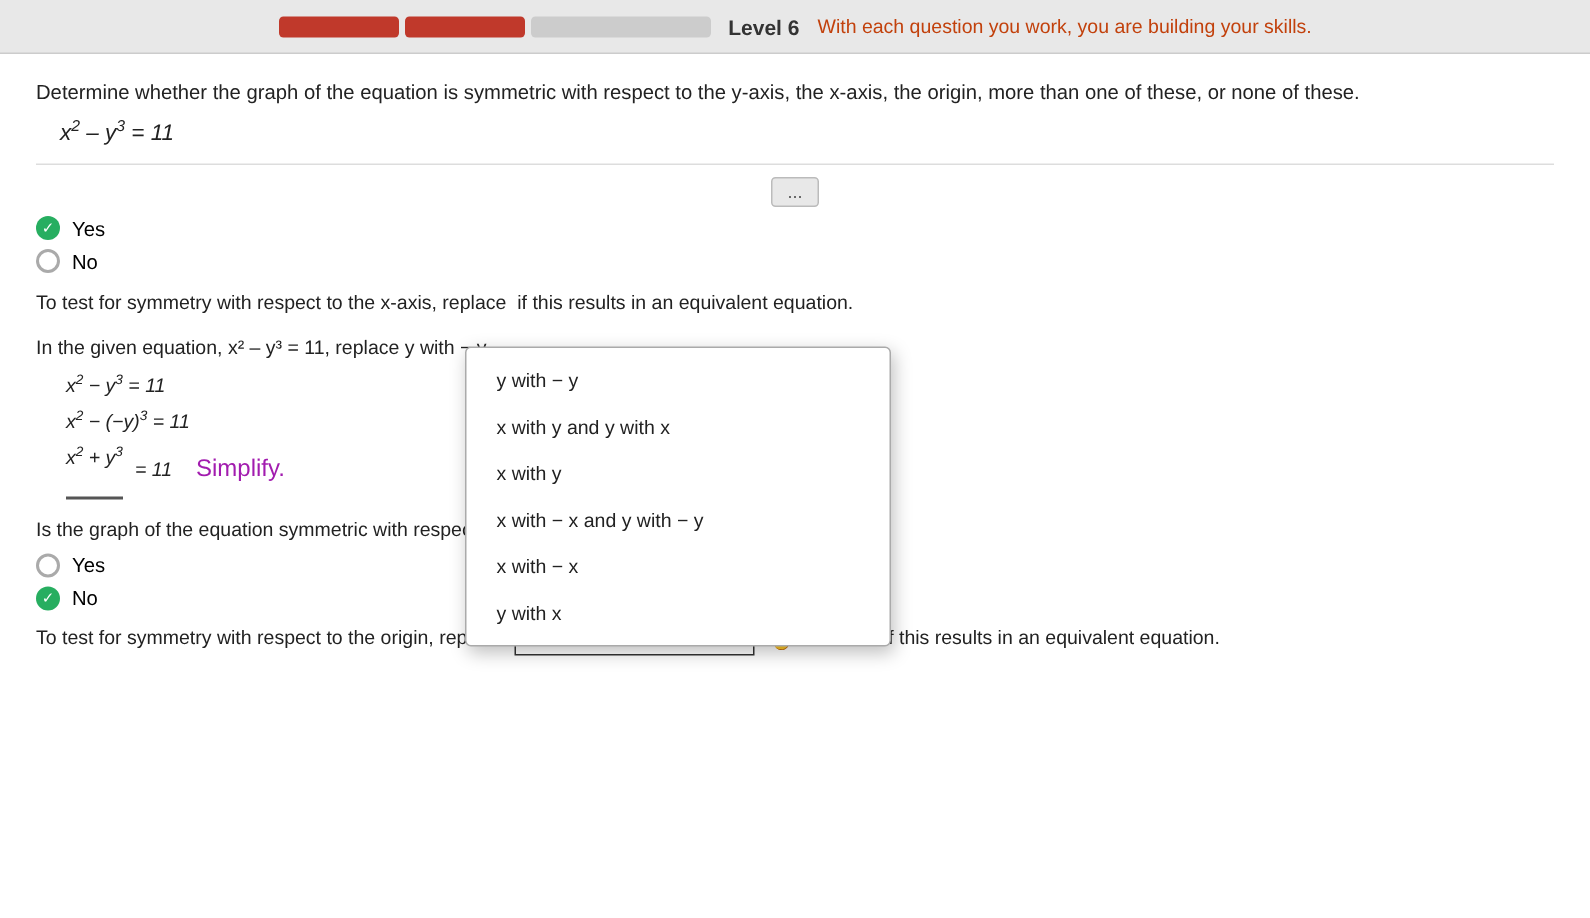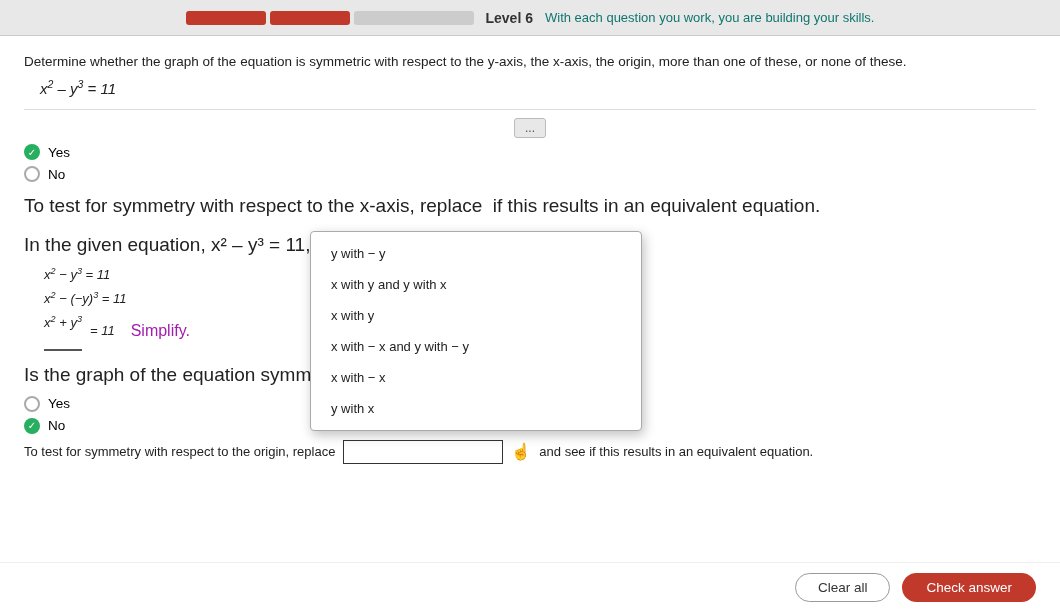--- a/index.html
+++ b/index.html
@@ -44,21 +44,21 @@
       width: 120px;
       background: #ccc;
     }
     .level-label {
       font-size: 14px;
       font-weight: bold;
       color: #333;
     }
     .level-desc {
       font-size: 13px;
-      color: #0f766e;
+      color: #c2410c;
     }
 
     
     .main-content {
       background: white;
       margin: 0;
       padding: 16px 24px;
       height: calc(612px - 36px);
       position: relative;
       overflow: hidden;
@@ -124,21 +124,21 @@
     }
     .radio-empty {
       width: 16px;
       height: 16px;
       border-radius: 50%;
       border: 2px solid #aaa;
     }
 
     
     .instruction-text {
-      font-size: 19px;
+      font-size: 13px;
       color: #222;
       margin: 10px 0 4px 0;
       line-height: 1.5;
     }
 
     
     .math-steps {
       margin: 4px 0 4px 20px;
       font-size: 13px;
       color: #222;
@@ -160,21 +160,21 @@
       font-size: 16px;
       color: #a21caf;
       margin-left: 8px;
     }
 
     
     .dropdown-overlay {
       position: absolute;
       top: 195px;
       left: 310px;
-      width: 332px;
+      width: 284px;
       background: white;
       border: 1px solid #aaa;
       border-radius: 4px;
       box-shadow: 2px 4px 12px rgba(0,0,0,0.25);
       z-index: 100;
       padding: 6px 0;
     }
     .dropdown-item {
       padding: 8px 20px;
       font-size: 13px;
@@ -320,18 +320,14 @@
 
   <div class="dropdown-overlay">
     <div class="dropdown-item">y with − y</div>
     <div class="dropdown-item">x with y and y with x</div>
     <div class="dropdown-item">x with y</div>
     <div class="dropdown-item">x with − x and y with − y</div>
     <div class="dropdown-item">x with − x</div>
     <div class="dropdown-item">y with x</div>
   </div>
 
-  <div class="bottom-bar">
-    <button class="btn-clear">Clear all</button>
-    <button class="btn-check">Check answer</button>
-  </div>
 
 </div>
 
 </body></html>

